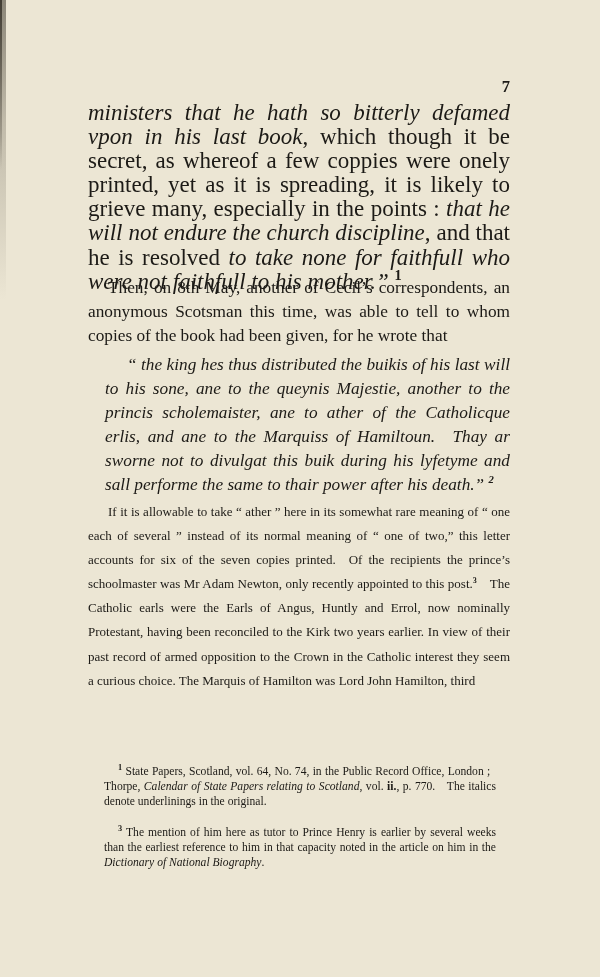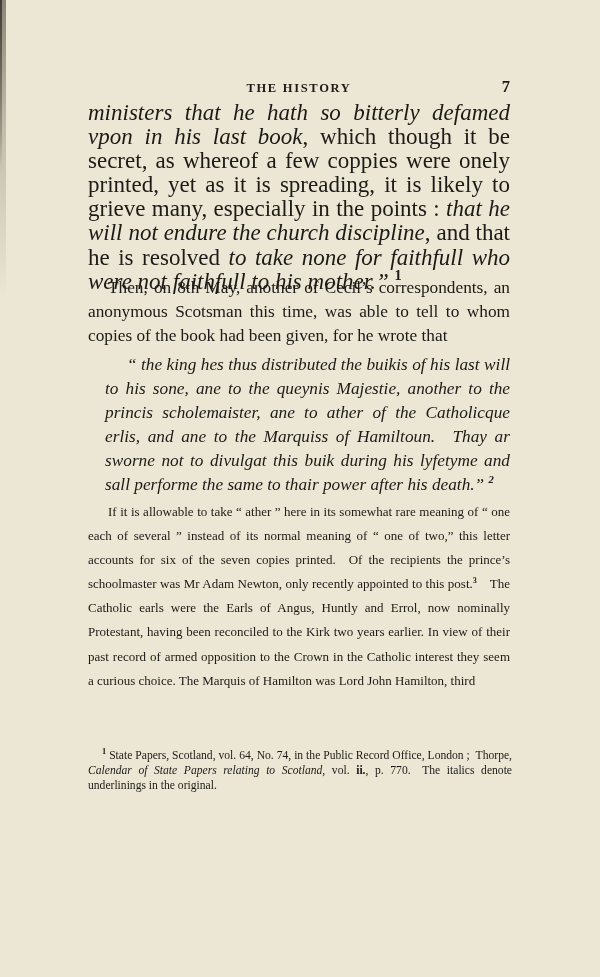--- a/index.html
+++ b/index.html
@@ -133,51 +133,54 @@
     position: absolute;
     left: 0;
     top: 748px;
     width: 424px;
     font-size: 11.6px;
     line-height: 15.1px;
     text-align: justify;
     text-justify: inter-word;
   }
   .fn {
-    margin: 0;
+    margin: 16px;
     text-indent: 14px;
   }
   .fn sup {
     font-size: 0.72em;
     font-weight: bold;
   }
 </style>
 </head>
 <body>
 
 <div class="scan-edge"></div>
 <div class="scan-edge2"></div>
 
 <div class="page">
 
   <div class="runhead">
-    <div class="runhead-title">THE HISTORY</div>
     <div class="runhead-folio">7</div>
   </div>
 
   <div class="block para-extract">
     <span><i>ministers that he hath so bitterly defamed vpon in his last book</i></span><span>, which though it be secret, as whereof a few coppies were onely printed, yet as it is spreading, it is likely to grieve many, especially in the points : </span><span><i>that he will not endure the church discipline</i></span><span>, and that he is resolved </span><span><i>to take none for faithfull who were not faithfull to his mother.”</i></span> <sup>1</sup>
   </div>
 
   <div class="block para-body1 indent-first">Then, on 8th May, another of Cecil’s correspondents, an anonymous Scotsman this time, was able to tell to whom copies of the book had been given, for he wrote that</div>
 
   <div class="quote"><span>“ the king hes thus distributed the buikis of his last will to his sone, ane to the queynis Majestie, another to the princis scholemaister, ane to ather of the Catholicque erlis, and ane to the Marquiss of Hamiltoun. Thay ar sworne not to divulgat this buik during his lyfetyme and sall performe the same to thair power after his death.”</span> <sup>2</sup></div>
 
   <div class="block para-body2 indent-first"><span>If it is allowable to take “ ather ” here in its somewhat rare meaning of “ one each of several ” instead of its normal meaning of “ one of two,” this letter accounts for six of the seven copies printed. Of the recipients the prince’s schoolmaster was Mr Adam Newton, only recently appointed to this post.</span><sup>3</sup><span> The Catholic earls were the Earls of Angus, Huntly and Errol, now nominally Protestant, having been reconciled to the Kirk two years earlier. In view of their past record of armed opposition to the Crown in the Catholic interest they seem a curious choice. The Marquis of Hamilton was Lord John Hamilton, third</span></div>
 
   <div class="footnotes">
     <p class="fn">
       <sup>1</sup>
       <span>State Papers, Scotland, vol. 64, No. 74, in the Public Record Office, London ; Thorpe, </span><i>Calendar of State Papers relating to Scotland</i><span>, vol. </span><b>ii.</b><span>, p. 770. The italics denote underlinings in the original.</span>
     </p>
+    <p class="fn">
+      <sup>3</sup>
+      <span>The mention of him here as tutor to Prince Henry is earlier by several weeks than the earliest reference to him in that capacity noted in the article on him in the </span><i>Dictionary of National Biography</i><span>.</span>
+    </p>
   </div>
 
 </div>
 
 </body></html>

